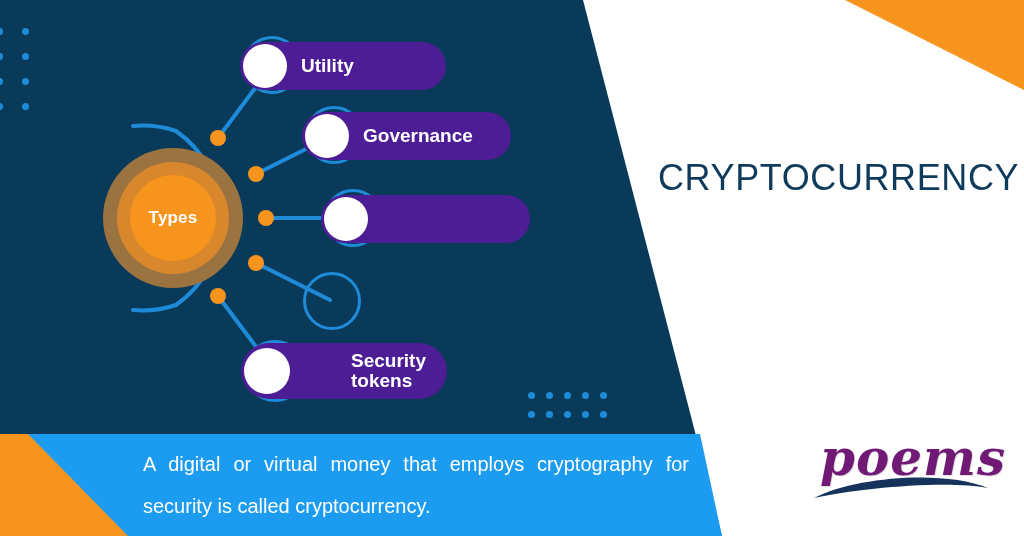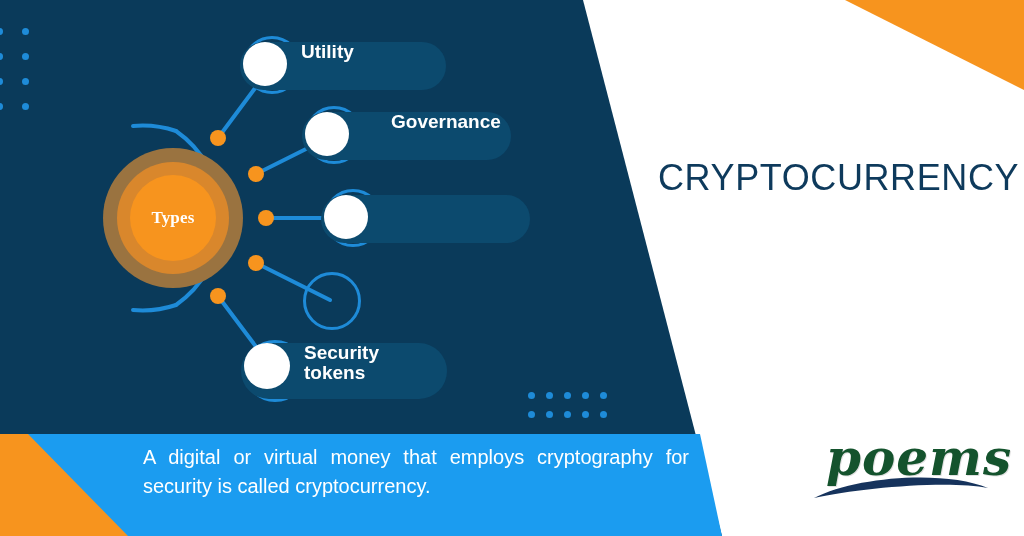--- a/index.html
+++ b/index.html
@@ -17,72 +17,72 @@
   #dots-topleft{left:-4px;top:28px;grid-template-columns:repeat(2,26px);grid-auto-rows:25px;}
   #dots-bottomright{left:528px;top:392px;grid-template-columns:repeat(5,18px);grid-auto-rows:19px;}
 
   
   #hub{
     position:absolute;left:103px;top:148px;width:140px;height:140px;border-radius:50%;
     background:#9A7340;display:flex;align-items:center;justify-content:center;
   }
   #hub-ring2{
     width:112px;height:112px;border-radius:50%;background:#D9872C;
-    display:flex;align-items:center;justify-content:center;font-family:Liberation Serif, serif;
+    display:flex;align-items:center;justify-content:center;
   }
   #hub-ring3{
     width:86px;height:86px;border-radius:50%;background:#F7941E;
     display:flex;align-items:center;justify-content:center;
   }
   #hub-label{
     color:#ffffff;font-size:17px;font-weight:bold;letter-spacing:.2px;
   }
 
   
   .pill{
-    position:absolute;height:48px;border-radius:24px;background:#0c4a6e;
-    display:flex;
+    position:absolute;height:48px;border-radius:24px;background:#4c1d95;
+    display:flex;align-items:center;
   }
   .pill-bubble{
     width:44px;height:44px;border-radius:50%;background:#ffffff;
     margin-left:3px;flex:0 0 auto;
   }
   .pill-label{
     color:#ffffff;font-weight:bold;font-size:19px;line-height:1.03;
     margin-left:14px;white-space:pre-line;
   }
-  .pill.two-line{height:56px;border-radius:28px;}
+  .pill.two-line{height:56px;border-radius:28px;gap:47px;}
   .pill.two-line .pill-bubble{width:46px;height:46px;}
 
   
   .bubble-ring{
     position:absolute;border:3px solid #1E8BD8;border-radius:50%;
     width:58px;height:58px;box-sizing:border-box;
   }
 
   
   #heading{
     position:absolute;left:658px;top:157px;
     color:#0E3A5C;font-size:36px;font-weight:normal;letter-spacing:.6px;
     white-space:nowrap;
   }
 
   
   #caption{
     position:absolute;left:143px;top:443px;width:546px;
-    color:#ffffff;font-size:20px;line-height:29px;
+    color:#ffffff;font-size:20px;line-height:42px;
     text-align:justify;text-align-last:left;
   }
 
   
   #logo{position:absolute;left:806px;top:432px;width:190px;height:80px;}
   #logo-word{
-    position:absolute;left:20px;top:-4px;width:180px;
+    position:absolute;left:14px;top:-4px;width:180px;
     font-family:"DejaVu Serif", serif;font-style:italic;font-weight:bold;
-    font-size:50px;color:#14532d;letter-spacing:1px;
+    font-size:50px;color:#701a75;letter-spacing:1px;
     text-shadow:1px 1px 0 rgba(0,0,0,.12);
   }
 </style>
 </head>
 <body>
 
 <div id="stage">
 
   <svg class="svg-abs" viewBox="0 0 1024 536">
 
@@ -133,21 +133,21 @@
         <span id="hub-label">Types</span>
       </div>
     </div>
   </div>
 
   <div class="pill" style="left:240px;top:42px;width:206px;">
     <div class="pill-bubble"></div>
     <span class="pill-label">Utility</span>
   </div>
 
-  <div class="pill" style="left:302px;top:112px;width:209px;gap:28px;">
+  <div class="pill" style="left:302px;top:112px;width:209px;">
     <div class="pill-bubble"></div>
     <span class="pill-label">Governance</span>
   </div>
 
   <div class="pill" style="left:321px;top:195px;width:209px;">
     <div class="pill-bubble"></div>
   </div>
 
 
   <div class="pill two-line" style="left:241px;top:343px;width:206px;">

